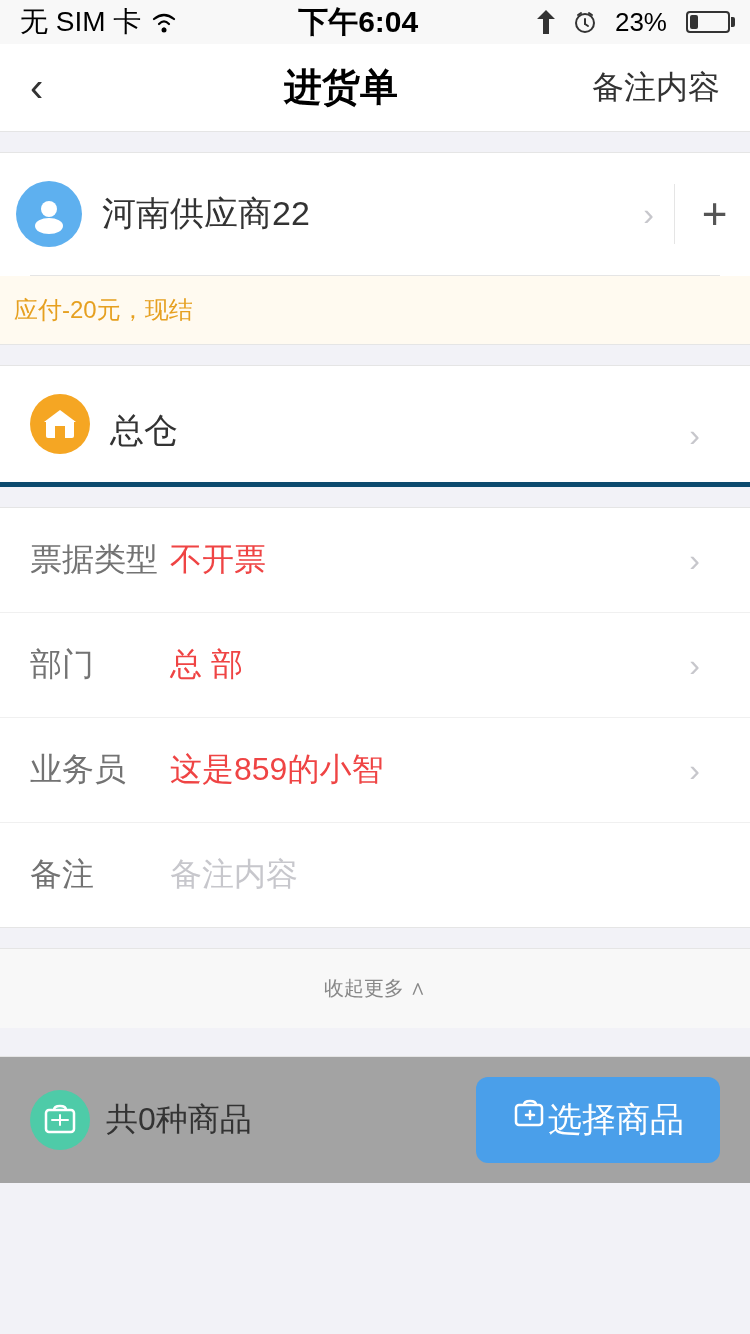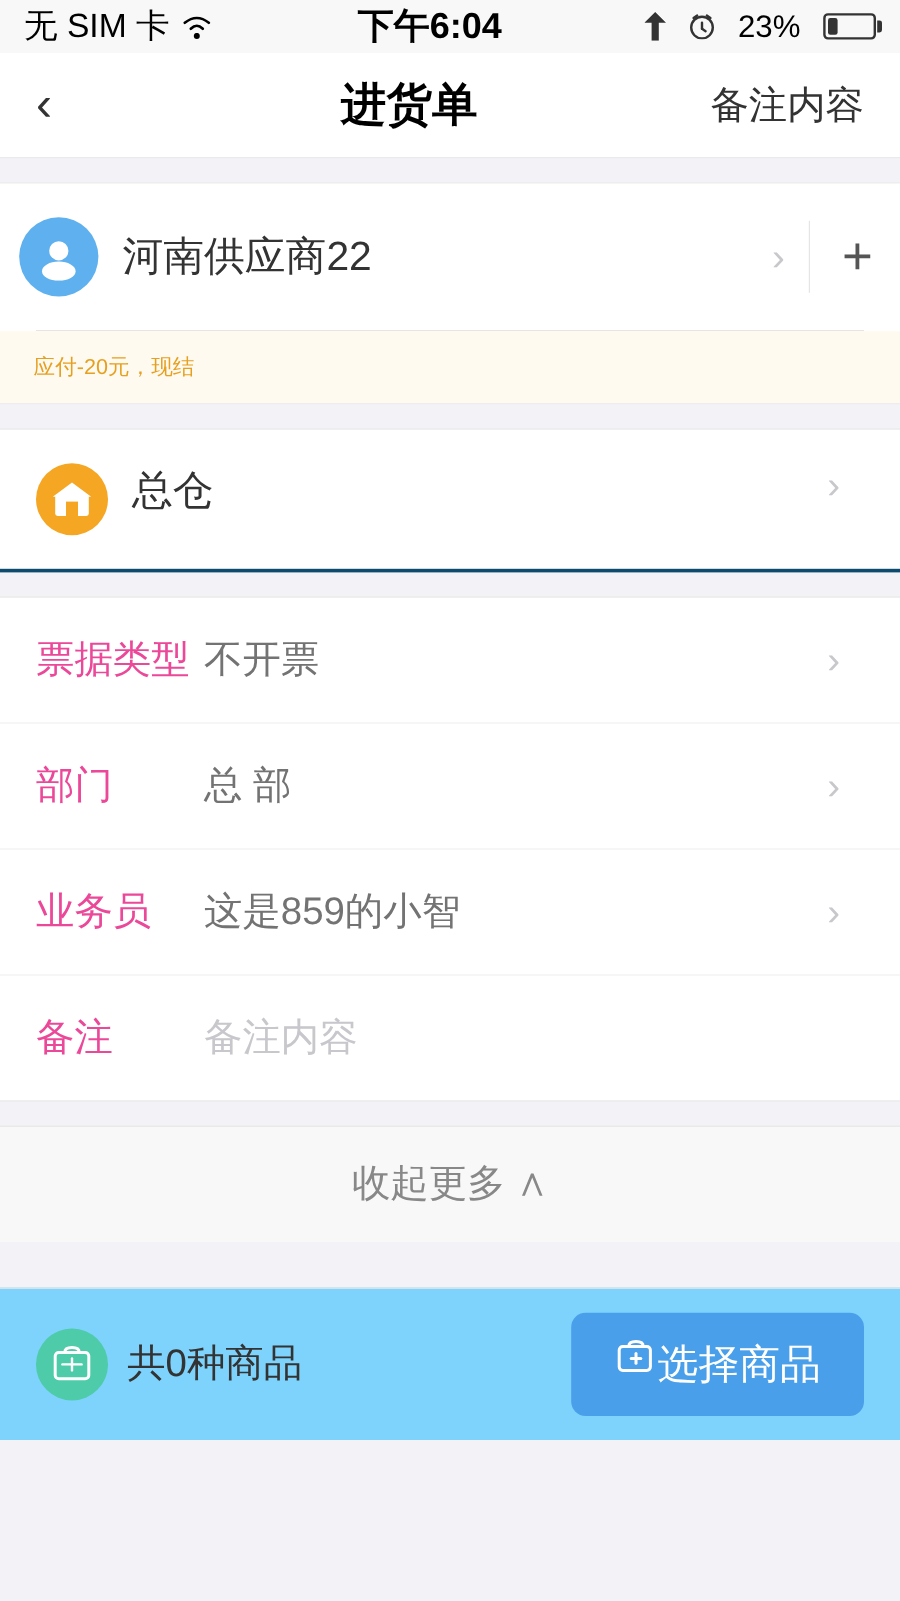--- a/index.html
+++ b/index.html
@@ -130,33 +130,33 @@
     }
     .supplier-divider {
       height: 1px;
       background: #e5e5e5;
       margin: 0 30px;
     }
 
     
     .notice-bar {
       background: #fffaf0;
-      padding: 18px 28px;
-      font-size: 18px;
+      padding: 18px 14px;
+      font-size: 24px;
       color: #e6a020;
     }
 
     
     .warehouse-row {
       display: flex;
-      align-items: flex-start;
+      align-items: flex-end;
       padding: 28px 30px;
       background: #fff;
       border-top: 1px solid #e5e5e5;
-      border-bottom: 3px solid #0c4a6e;
+      border-bottom: 5px solid #0c4a6e;
     }
     .warehouse-icon {
       width: 60px; height: 60px;
       border-radius: 50%;
       background: #f5a623;
       display: flex; align-items: center; justify-content: center;
       flex-shrink: 0;
       margin-right: 20px;
     }
     .warehouse-name {
@@ -177,55 +177,55 @@
       align-items: center;
       padding: 30px 30px;
       border-bottom: 1px solid #f0f0f0;
       min-height: 100px;
     }
     .form-row:last-child {
       border-bottom: none;
     }
     .form-label {
       font-size: 32px;
-      color: #ec4899;
+      color: #737373;
       width: 130px;
       flex-shrink: 0;
     }
     .form-value {
       flex: 1;
       font-size: 32px;
-      color: #737373;
+      color: #ef4444;
       padding-left: 10px;
     }
     .form-value.placeholder {
       color: #c7c7cc;
     }
 
     
     .collapse-row {
       background: #f8f8f8;
       text-align: center;
       padding: 26px;
-      font-size: 32px;
+      font-size: 20px;
       color: #888;
       border-top: 1px solid #e5e5e5;
       margin-top: 20px;
       cursor: pointer;
     }
 
     
     .bottom-bar {
       display: flex;
       align-items: center;
       justify-content: space-between;
       padding: 20px 30px;
-      background: #7dd3fc;
-      border-top: 1px solid #e5e5e5;
-      margin-top: 38px;
+      background: #a3a3a3;
+      border-top: 1px solid #e5e5e5;
+      margin-top: 28px;
     }
     .product-count-icon {
       width: 60px; height: 60px;
       border-radius: 50%;
       background: #4ecba8;
       display: flex; align-items: center; justify-content: center;
       margin-right: 16px;
       flex-shrink: 0;
     }
     .product-count-label {

